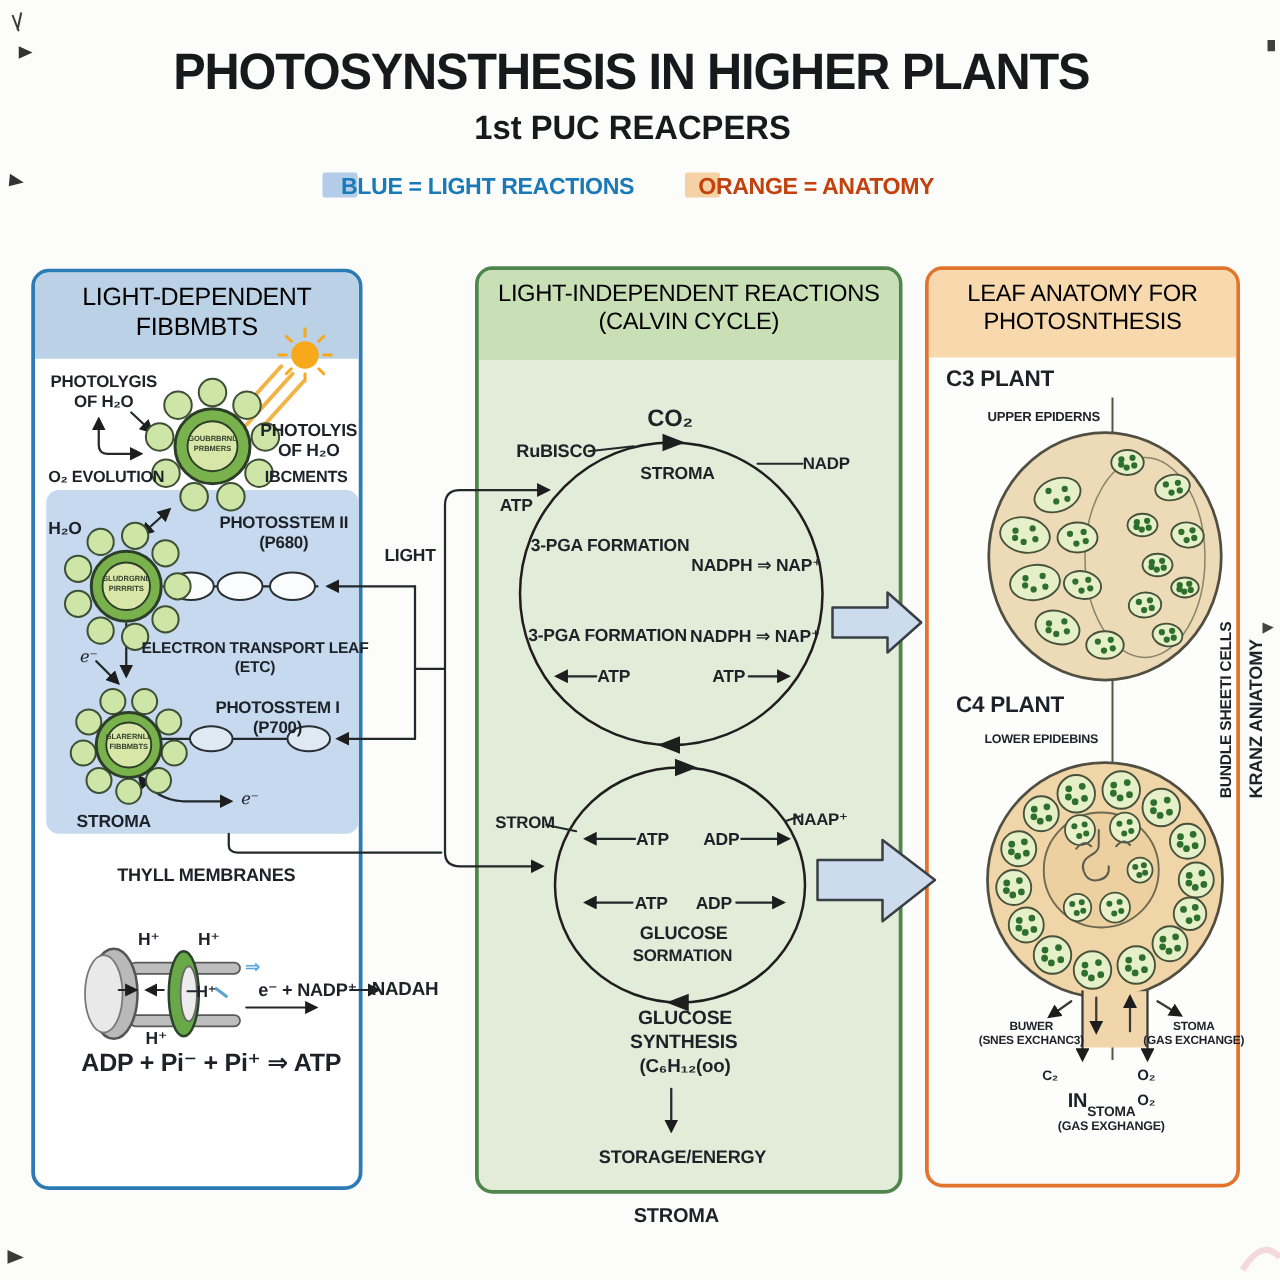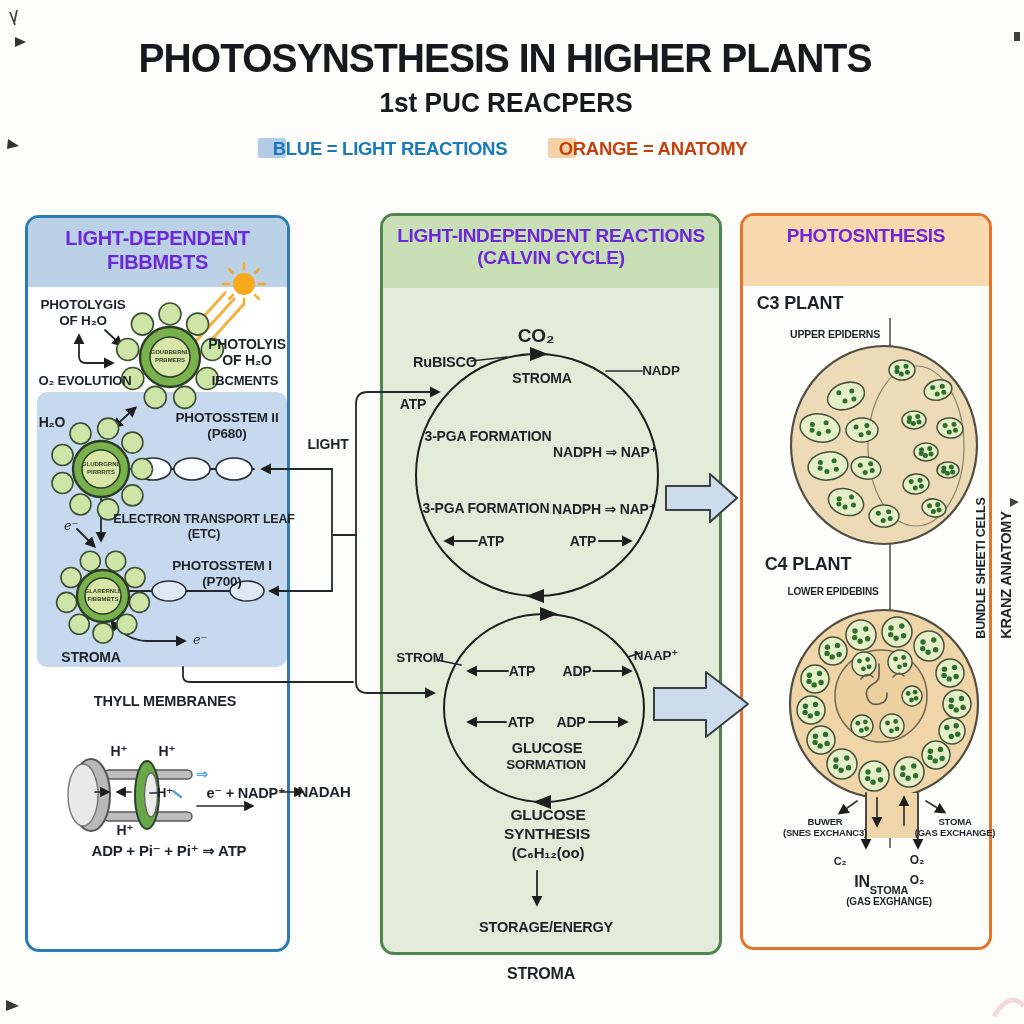--- a/index.html
+++ b/index.html
@@ -2,22 +2,22 @@
 <html><head>
 <meta charset="utf-8">
 <style>
   html,body{margin:0;padding:0;background:#fff}
   #stage{position:relative;width:1024px;height:1024px;background:#fcfcfa;overflow:hidden;
          font-family:"Liberation Sans","DejaVu Sans",sans-serif;color:#1d2228}
   .panel{position:absolute;border-radius:14px;overflow:hidden;box-sizing:border-box;z-index:1}
   #panel-left{left:25px;top:215px;width:265px;height:737px;border:3px solid #2b7cb5;background:#ffffff}
   #panel-mid{left:380px;top:213px;width:342px;height:742px;border:3px solid #4f864b;background:#e2ecd8}
   #panel-right{left:740px;top:213px;width:252px;height:737px;border:3px solid #e2752b;background:#fdfdfc}
-  .phead{position:absolute;left:0;top:0;width:100%;text-align:center;font-weight:700;line-height:1.18;
-         padding-top:9px;letter-spacing:-.3px;color:#6d28d9}
+  .phead{position:absolute;left:0;top:0;width:100%;text-align:center;font-weight:400;line-height:1.18;
+         padding-top:9px;letter-spacing:-.3px;color:#000000}
   #panel-left .phead{height:60px;background:#bbd1e6;font-size:20px}
   #panel-mid .phead{height:63px;background:#c9dfb6;font-size:19px}
   #panel-right .phead{height:61px;background:#f8d9ad;font-size:19px}
   #art{position:absolute;left:0;top:0;z-index:5;pointer-events:none}
   .lbl{position:absolute;z-index:6;transform:translate(-50%,-50%);white-space:nowrap;
        font-weight:700;color:#1d2228;letter-spacing:-.2px;text-align:center;line-height:1.16}
   .it{font-family:"DejaVu Serif",serif;font-style:italic;font-weight:400}
   .vert{transform:translate(-50%,-50%) rotate(-90deg)}
   .tiny{font-size:6px;letter-spacing:0;color:#33412c;line-height:1.25}
   #title{position:absolute;left:505px;top:58px;transform:translate(-50%,-50%) scaleX(.95);
@@ -43,20 +43,21 @@
     </div>
   </div>
   <div class="panel" id="panel-mid">
     <div class="phead">
       <div>LIGHT-INDEPENDENT REACTIONS</div>
       <div>(CALVIN CYCLE)</div>
     </div>
   </div>
   <div class="panel" id="panel-right">
     <div class="phead">
+      <div>LEAF ANATOMY FOR</div>
       <div>PHOTOSNTHESIS</div>
     </div>
   </div>
 
   <svg id="art" width="1024" height="1024" viewBox="0 0 1024 1024">
     <defs>
       <marker id="ah" viewBox="0 0 10 10" refX="7.5" refY="5" markerWidth="6.2" markerHeight="6.2" orient="auto-start-reverse">
         <path d="M0,0 L10,5 L0,10 z" fill="#1d1d1d"></path>
       </marker>
     </defs>
@@ -471,21 +472,21 @@
   <div class="lbl it" style="left:200px;top:640px;font-size:13px">e⁻</div>
   <div class="lbl" style="left:91px;top:657px;font-size:14px">STROMA</div>
   <div class="lbl" style="left:165px;top:701px;font-size:14.5px">THYLL MEMBRANES</div>
   <div class="lbl" style="left:119px;top:751px;font-size:14px">H⁺</div>
   <div class="lbl" style="left:167px;top:751px;font-size:14px">H⁺</div>
   <div class="lbl" style="left:165px;top:793px;font-size:13px">H⁺</div>
   <div class="lbl" style="left:125px;top:830px;font-size:14px">H⁺</div>
   <div class="lbl" style="left:202px;top:774px;font-size:15px;color:#58a8dc">⇒</div>
   <div class="lbl" style="left:246px;top:793px;font-size:14.5px">e⁻ + NADP⁺</div>
   <div class="lbl" style="left:324px;top:792px;font-size:15px">NADAH</div>
-  <div class="lbl" style="left:169px;top:851px;font-size:15px">ADP + Pi⁻ + Pi⁺ ⇒ ATP</div>
+  <div class="lbl" style="left:169px;top:851px;font-size:20px">ADP + Pi⁻ + Pi⁺ ⇒ ATP</div>
   <div class="lbl" style="left:328px;top:444px;font-size:14px">LIGHT</div>
 
   <div class="lbl" style="left:536px;top:336px;font-size:19px">CO₂</div>
   <div class="lbl" style="left:445px;top:362px;font-size:14.5px">RuBISCO</div>
   <div class="lbl" style="left:542px;top:378px;font-size:14px">STROMA</div>
   <div class="lbl" style="left:661px;top:371px;font-size:13.5px">NADP</div>
   <div class="lbl" style="left:413px;top:404px;font-size:14px">ATP</div>
   <div class="lbl" style="left:488px;top:436px;font-size:14px">3-PGA FORMATION</div>
   <div class="lbl" style="left:605px;top:452px;font-size:14px">NADPH ⇒ NAP⁺</div>
   <div class="lbl" style="left:486px;top:508px;font-size:14px">3-PGA FORMATION</div>

